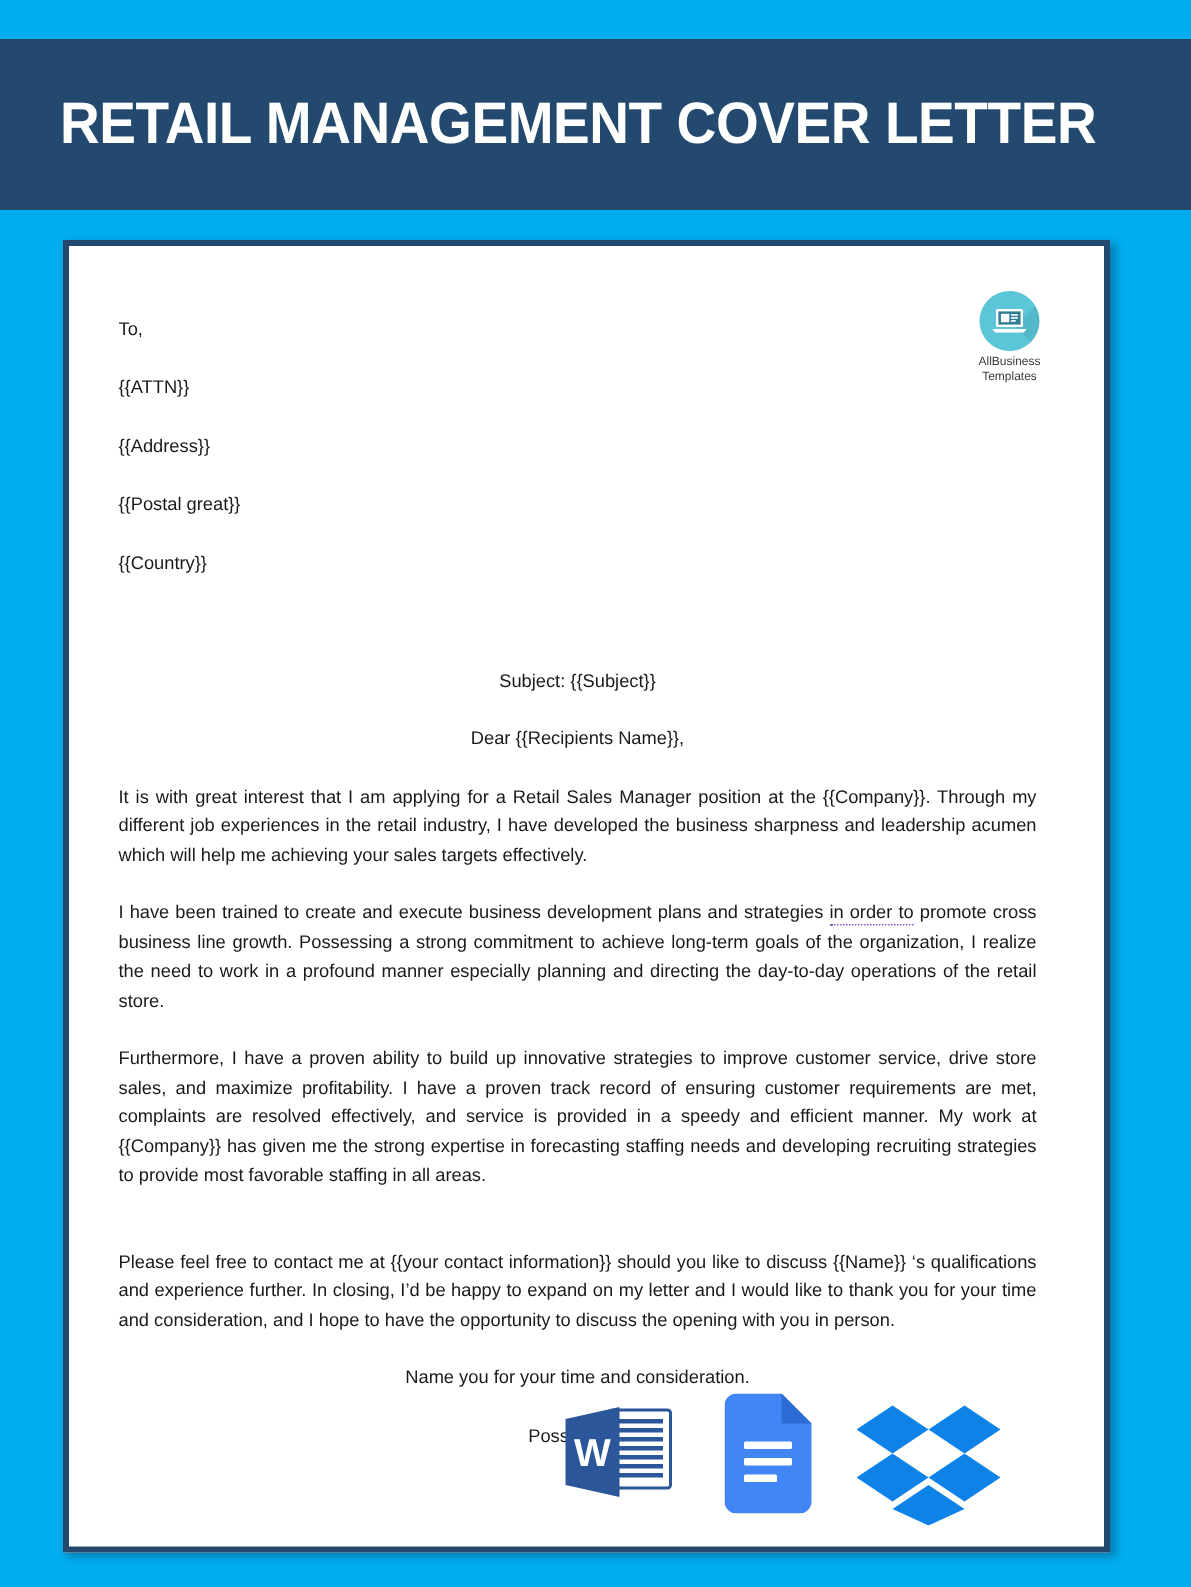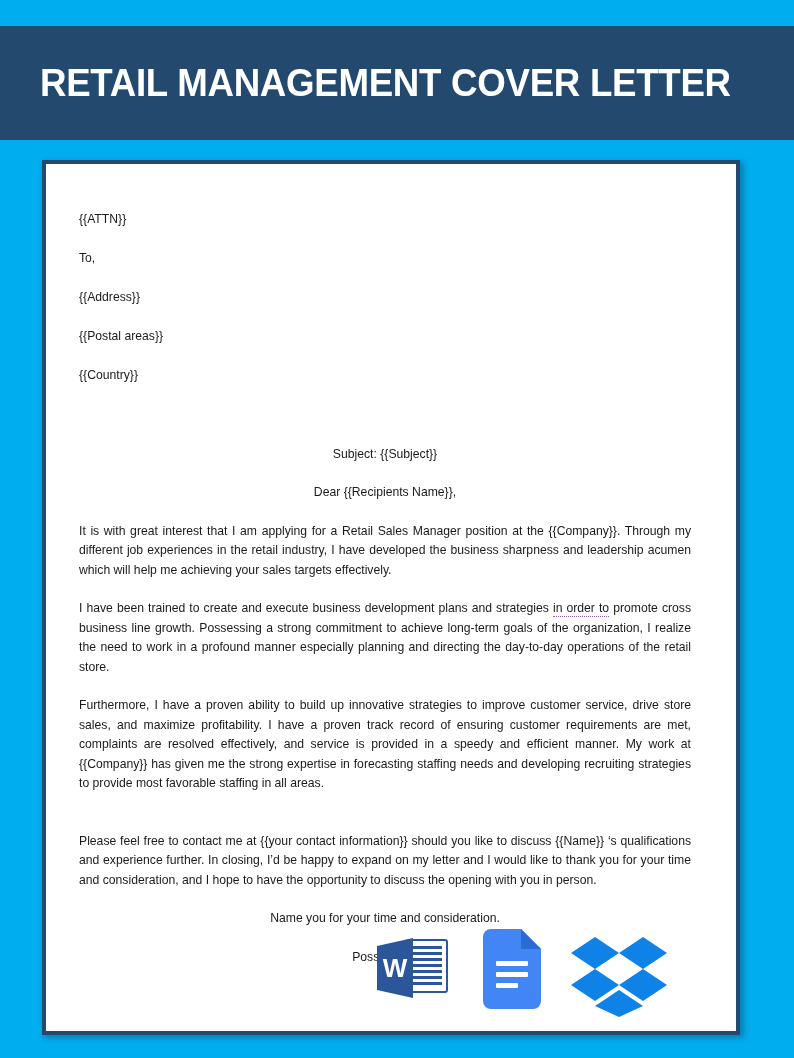--- a/index.html
+++ b/index.html
@@ -165,28 +165,44 @@
 <body>
 
 <div class="header-band">
   <div class="header-title">RETAIL MANAGEMENT COVER LETTER</div>
 </div>
 
 <div class="doc-shadow"></div>
 <div class="doc-page">
   <div class="doc-inner">
 
+    <div class="logo-wrap">
+      <div class="logo-circle">
+        <div class="shade"></div>
+        <svg class="logo-laptop" width="24" height="18" viewBox="0 0 24 18">
+          <rect x="3" y="1" width="18" height="12" rx="1.2" fill="#FFFFFF"></rect>
+          <rect x="4.6" y="2.6" width="14.8" height="8.8" fill="#2E7E96"></rect>
+          <rect x="6.3" y="4.2" width="5.6" height="5.6" fill="#FFFFFF"></rect>
+          <rect x="13" y="4.4" width="4.6" height="1.1" fill="#FFFFFF"></rect>
+          <rect x="13" y="6.4" width="4.6" height="1.1" fill="#FFFFFF"></rect>
+          <rect x="13" y="8.4" width="3.2" height="1.1" fill="#FFFFFF"></rect>
+          <path d="M0.6 14.3 H23.4 L21.6 16.6 H2.4 Z" fill="#FFFFFF"></path>
+        </svg>
+      </div>
+      <div class="logo-text">AllBusiness</div>
+      <div class="logo-text">Templates</div>
+    </div>
 
     <div class="letter">
 
       <div class="addr-block">
+        <span class="addr-line">To,</span>
         <span class="addr-line">{{ATTN}}</span>
-        <span class="addr-line">To,</span>
         <span class="addr-line">{{Address}}</span>
-        <span class="addr-line">{{Postal areas}}</span>
+        <span class="addr-line">{{Postal great}}</span>
         <span class="addr-line">{{Country}}</span>
       </div>
 
       <div class="gap-lg"></div>
       <p class="para left">Subject: {{Subject}}</p>
 
       <div class="gap-md"></div>
       <p class="para left">Dear {{Recipients Name}},</p>
 
       <div class="gap-md"></div>

